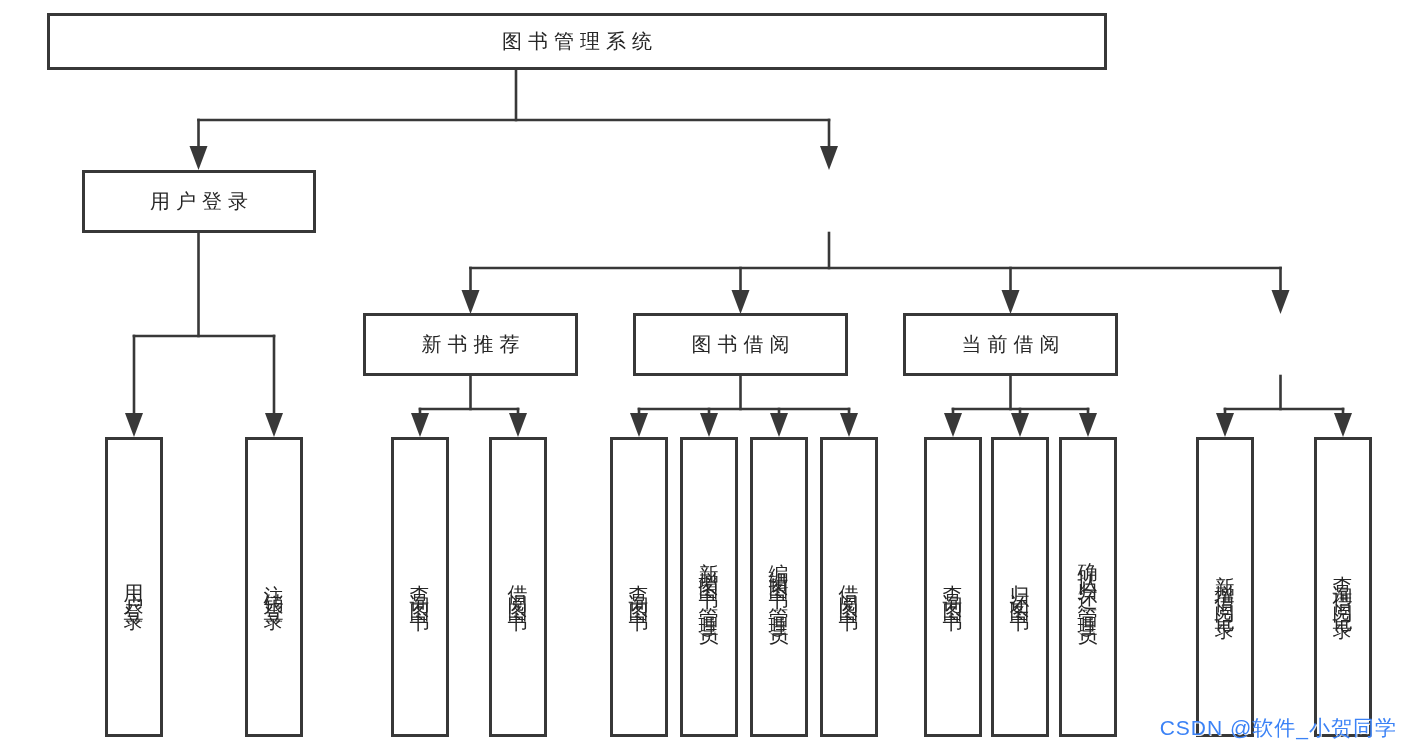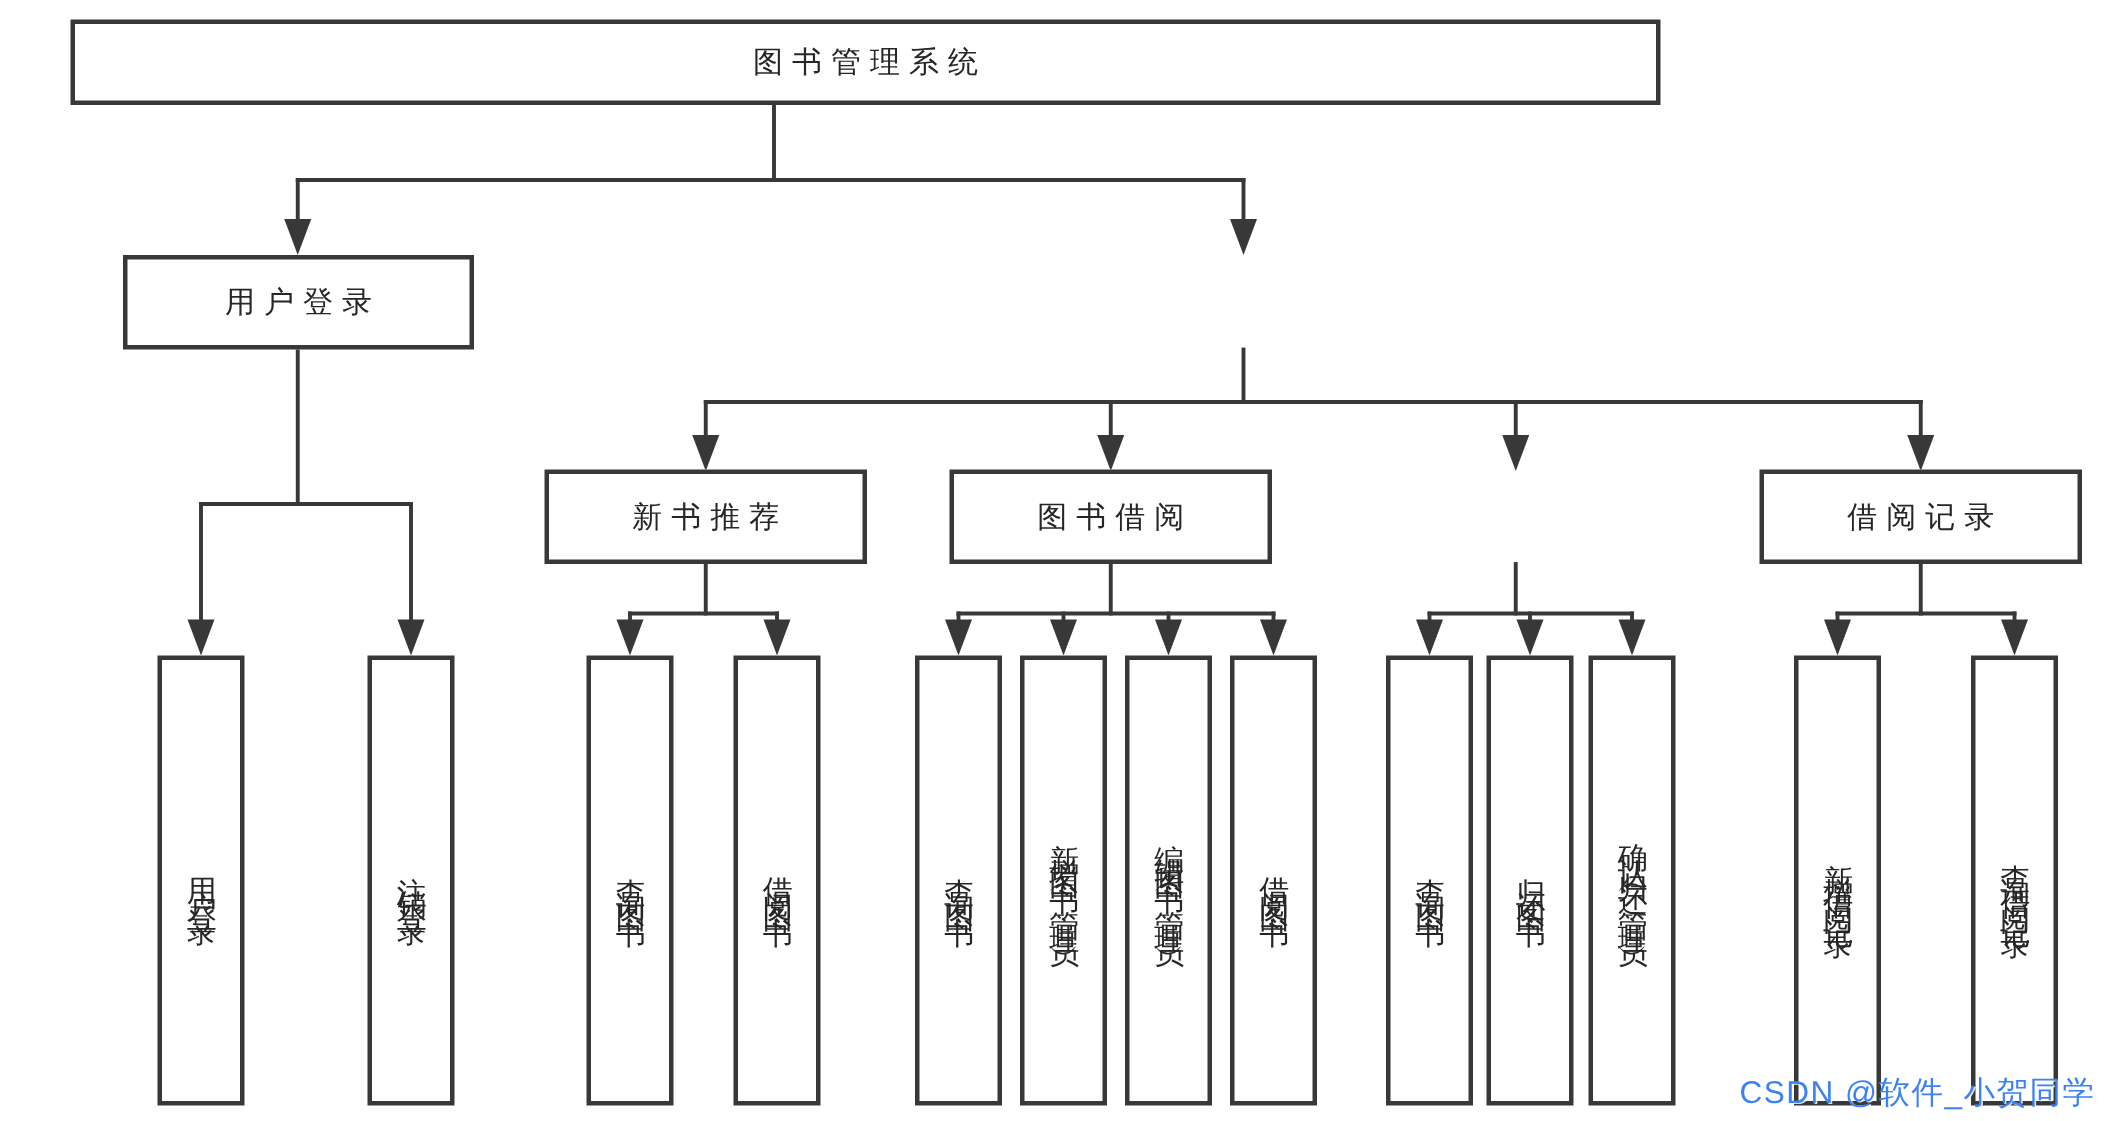--- a/index.html
+++ b/index.html
@@ -119,21 +119,21 @@
       <polygon points="1334,413 1352,413 1343,437"></polygon>
     </g>
   </svg>
 
   <div class="node h" style="left:12px; top:13px; width:1060px; height:57px;margin-left:35px;">图书管理系统</div>
 
   <div class="node h" style="left:82px; top:170px; width:234px; height:63px;">用户登录</div>
 
   <div class="node h" style="left:633px; top:313px; width:215px; height:63px;">图书借阅</div>
   <div class="node h" style="left:363px; top:313px; width:215px; height:63px;">新书推荐</div>
-  <div class="node h" style="left:1173px; top:313px; width:215px; height:63px;">借阅记录</div>
+  <div class="node h" style="left:903px; top:313px; width:215px; height:63px;">当前借阅</div>
 
   <div class="node v" style="left:105px; top:437px; width:58px; height:300px;">
     <span class="vtext">用户登录</span>
   </div>
   <div class="node v" style="left:245px; top:437px; width:58px; height:300px;">
     <span class="vtext">注销登录</span>
   </div>
 
   <div class="node v" style="left:391px; top:437px; width:58px; height:300px;">
     <span class="vtext">查询图书</span>

